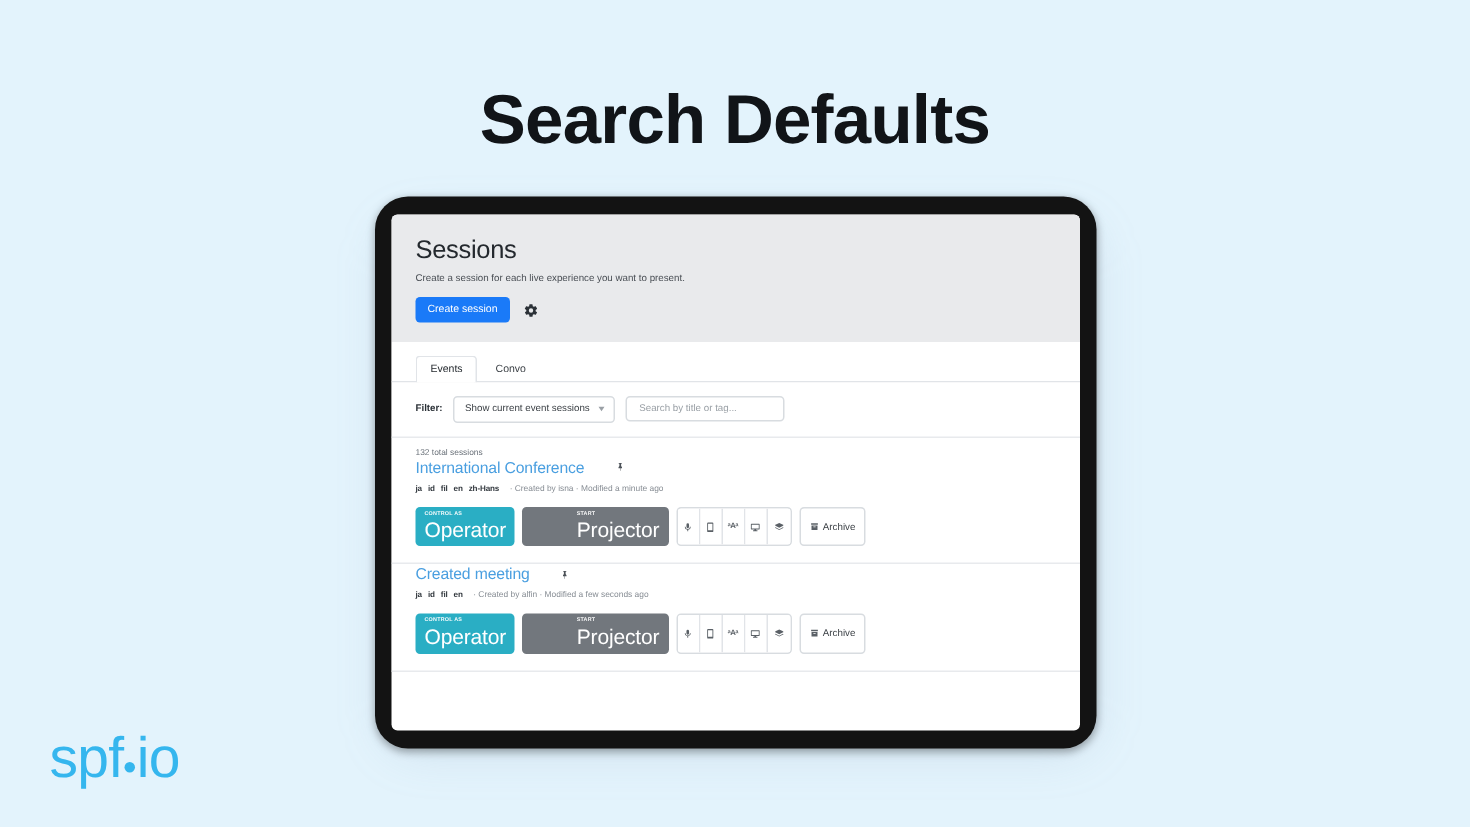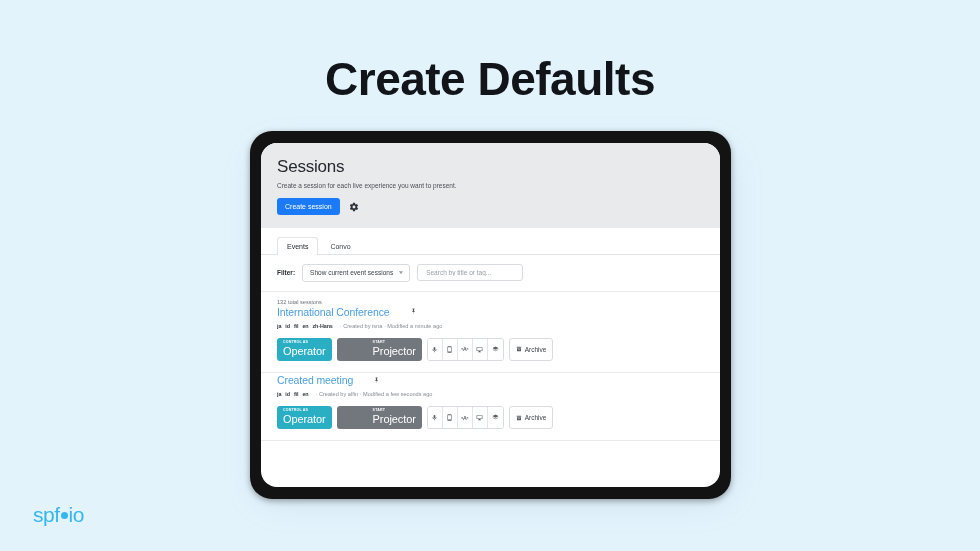--- a/index.html
+++ b/index.html
@@ -24,21 +24,21 @@
     font-weight: bold;
     letter-spacing: -0.5px;
     color: #111418;
   }
 
   
   .brand {
     position: absolute;
     left: 33px;
     bottom: 26px;
-    font-size: 21px;
+    font-size: 38px;
     font-weight: 400;
     color: #35b6ee;
     letter-spacing: -0.5px;
     line-height: 1;
   }
   .brand .dot {
     display: inline-block;
     width: 7px; height: 7px;
     border-radius: 50%;
     background: #35b6ee;
@@ -60,21 +60,21 @@
     left: 250px; top: 131px;
     width: 481px; height: 368px;
     background: #131313;
     border-radius: 22px;
     padding: 12px 11px;
     box-shadow: 0 2px 6px rgba(0,0,0,0.35);
   }
   .screen {
     width: 100%; height: 100%;
     background: #ffffff;
-    border-radius: 16px;
+    border-radius: 4px;
     overflow: hidden;
     position: relative;
   }
 
   
   .app-header {
     background: #e9eaec;
     padding: 14px 16px 13px 16px;
   }
   .app-title {
@@ -256,21 +256,21 @@
   .mode-btn.projector { background: #72777d; padding-left: 36px; }
   .mode-kicker {
     font-size: 3.6px;
     font-weight: bold;
     letter-spacing: 0.15px;
     opacity: 0.95;
     text-transform: uppercase;
     display: block;
   }
   .mode-label {
-    font-size: 11px;
+    font-size: 14px;
     display: block;
     margin-top: 1px;
     letter-spacing: -0.1px;
   }
 
   .icon-group {
     display: flex;
     border: 1px solid #d8dce0;
     border-radius: 3px;
     overflow: hidden;
@@ -304,21 +304,21 @@
     padding: 0 6px;
     font-size: 6.5px;
     color: #3c4146;
     cursor: pointer;
   }
   .archive-btn svg { width: 6px; height: 6px; fill: #5a6066; }
 </style>
 </head>
 <body>
 
-<div class="slide-title">Create Defaults</div>
+<div class="slide-title">Search Defaults</div>
 
 <div class="tablet-shadow"></div>
 
 <div class="tablet">
   <div class="screen">
 
     <div class="app-header">
       <div class="app-title">Sessions</div>
       <div class="app-subtitle">Create a session for each live experience you want to present.</div>
       <div class="header-actions">

